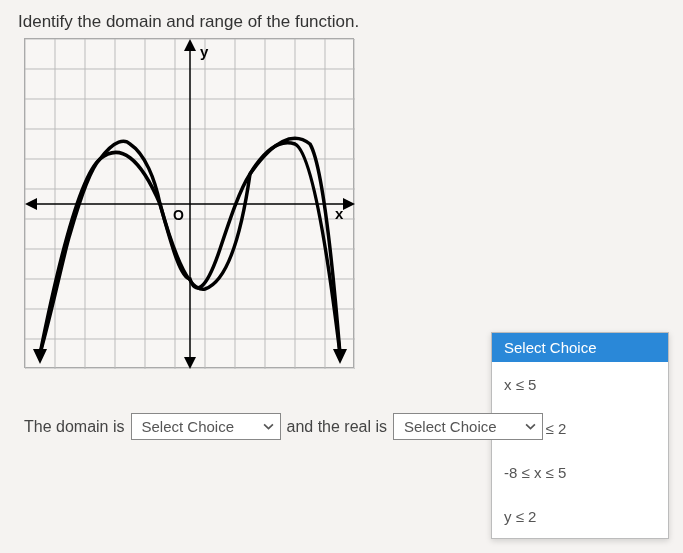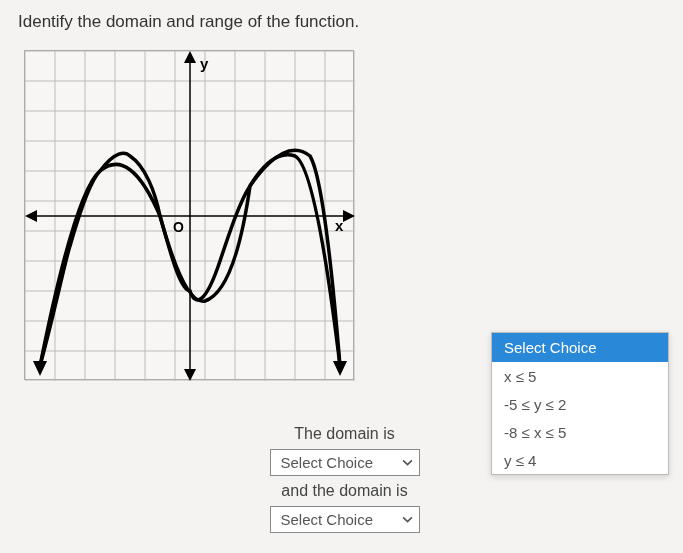--- a/index.html
+++ b/index.html
@@ -7,21 +7,21 @@
     font-family: -apple-system, Helvetica, Arial, sans-serif;
     background: #f5f3f1;
     width: 683px;
     height: 553px;
     padding: 12px 18px;
     color: #2a2a2a;
     position: relative;
   }
   .question {
     font-size: 17px;
-    margin-bottom: 18px;
+    margin-bottom: 6px;
     color: #333;
   }
   .graph-wrap {
     display: inline-block;
     background: #f8f6f4;
     border: 1px solid #aaa;
     width: 330px;
     height: 330px;
     position: relative;
     margin-left: 6px;
@@ -34,21 +34,20 @@
   .origin { font-weight: bold; font-size: 14px; fill: #000; }
 
   .answer-line {
     margin-top: 40px;
     font-size: 16px;
     color: #444;
     display: flex;
     align-items: center;
     gap: 6px;
     margin-left: 6px;
-    flex-direction: column;
   }
   .select-box {
     border: 1px solid #888;
     background: #fff;
     display: inline-flex;
     align-items: center;
     justify-content: space-between;
     padding: 4px 6px 4px 10px;
     font-size: 15px;
     color: #555;
@@ -72,21 +71,21 @@
     box-shadow: 0 2px 6px rgba(0,0,0,0.15);
     font-size: 15px;
   }
   .dropdown-header {
     background: #2a88d8;
     color: #fff;
     padding: 6px 12px;
     font-size: 15px;
   }
   .dropdown-item {
-    padding: 5px 12px;
+    padding: 13px 12px;
     color: #555;
     border-top: 1px solid transparent;
   }
 </style>
 </head>
 <body>
 
 
 
 <div class="question">Identify the domain and range of the function.</div>
@@ -157,34 +156,34 @@
     <text class="origin" x="148" y="181">O</text>
   </svg>
 </div>
 
 
 <div class="dropdown-panel">
   <div class="dropdown-header">Select Choice</div>
   <div class="dropdown-item">x ≤ 5</div>
   <div class="dropdown-item">-5 ≤ y ≤ 2</div>
   <div class="dropdown-item">-8 ≤ x ≤ 5</div>
-  <div class="dropdown-item">y ≤ 4</div>
+  <div class="dropdown-item">y ≤ 2</div>
 </div>
 
 <div class="answer-line">
   <span>The domain is</span>
   <span class="select-box">
     <span>Select Choice</span>
     <span class="chev">
       <svg viewBox="0 0 10 10">
           <polyline points="1,3 5,7 9,3" fill="none" stroke="#555" stroke-width="1.5"></polyline>
         </svg>
     </span>
   </span>
-  <span>and the domain is</span>
+  <span>and the real is</span>
   <span class="select-box">
     <span>Select Choice</span>
     <span class="chev">
       <svg viewBox="0 0 10 10">
           <polyline points="1,3 5,7 9,3" fill="none" stroke="#555" stroke-width="1.5"></polyline>
         </svg>
     </span>
   </span>
 </div>
 

